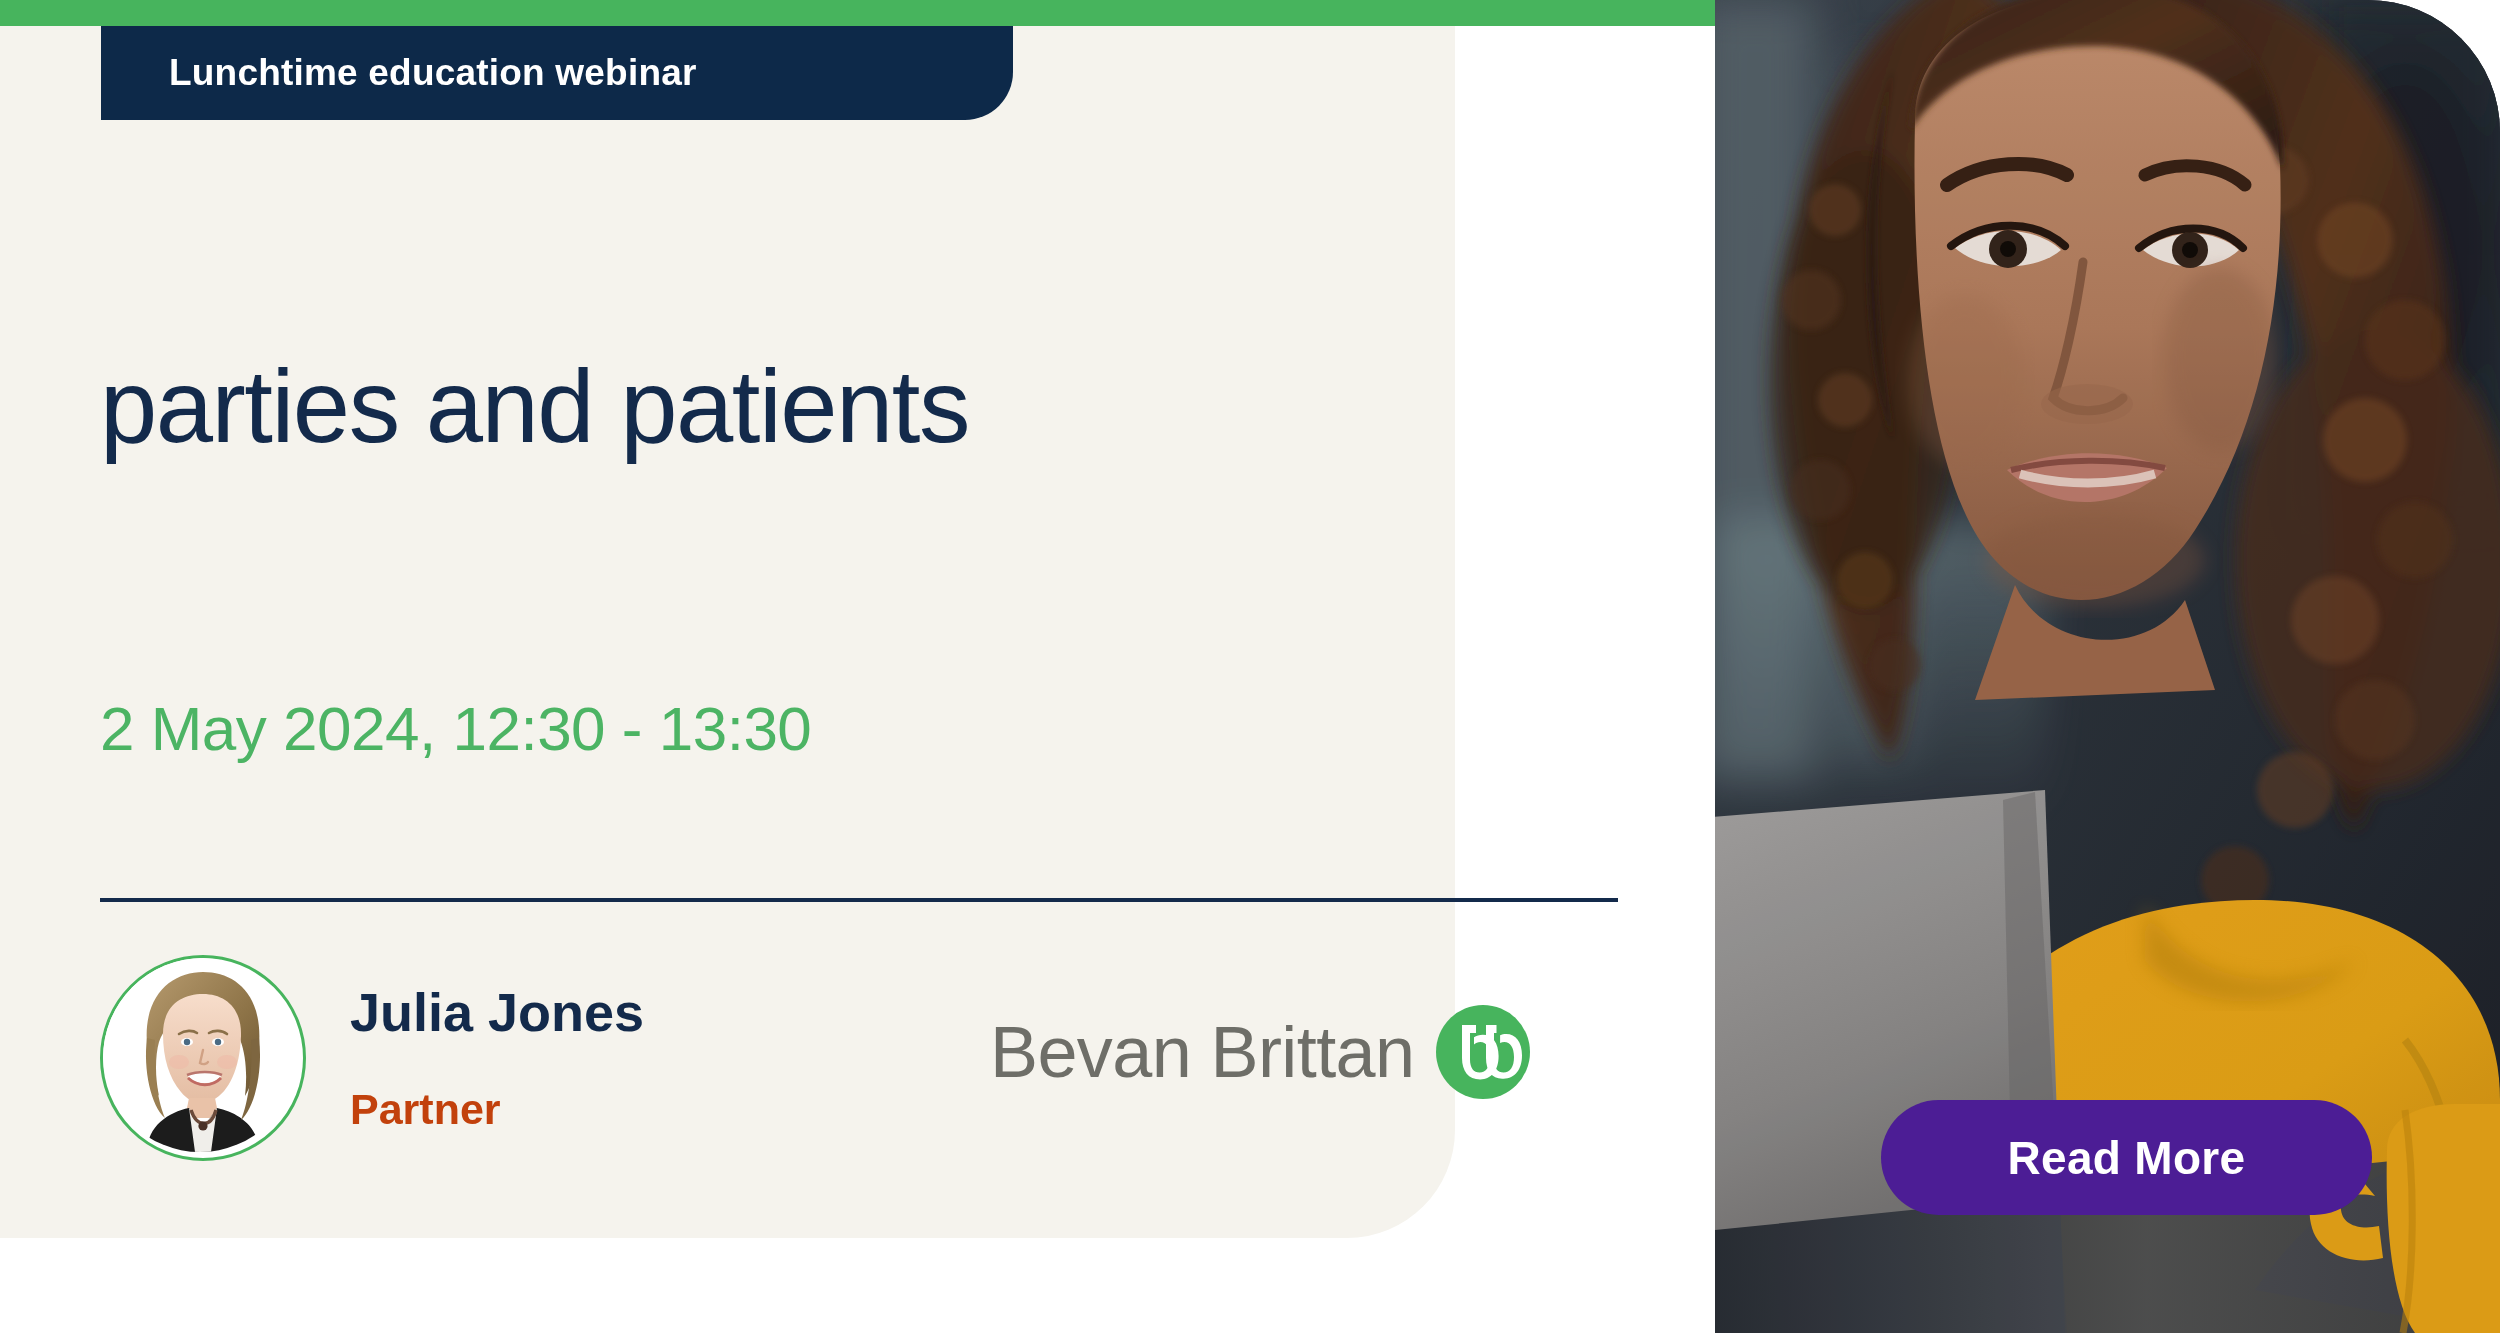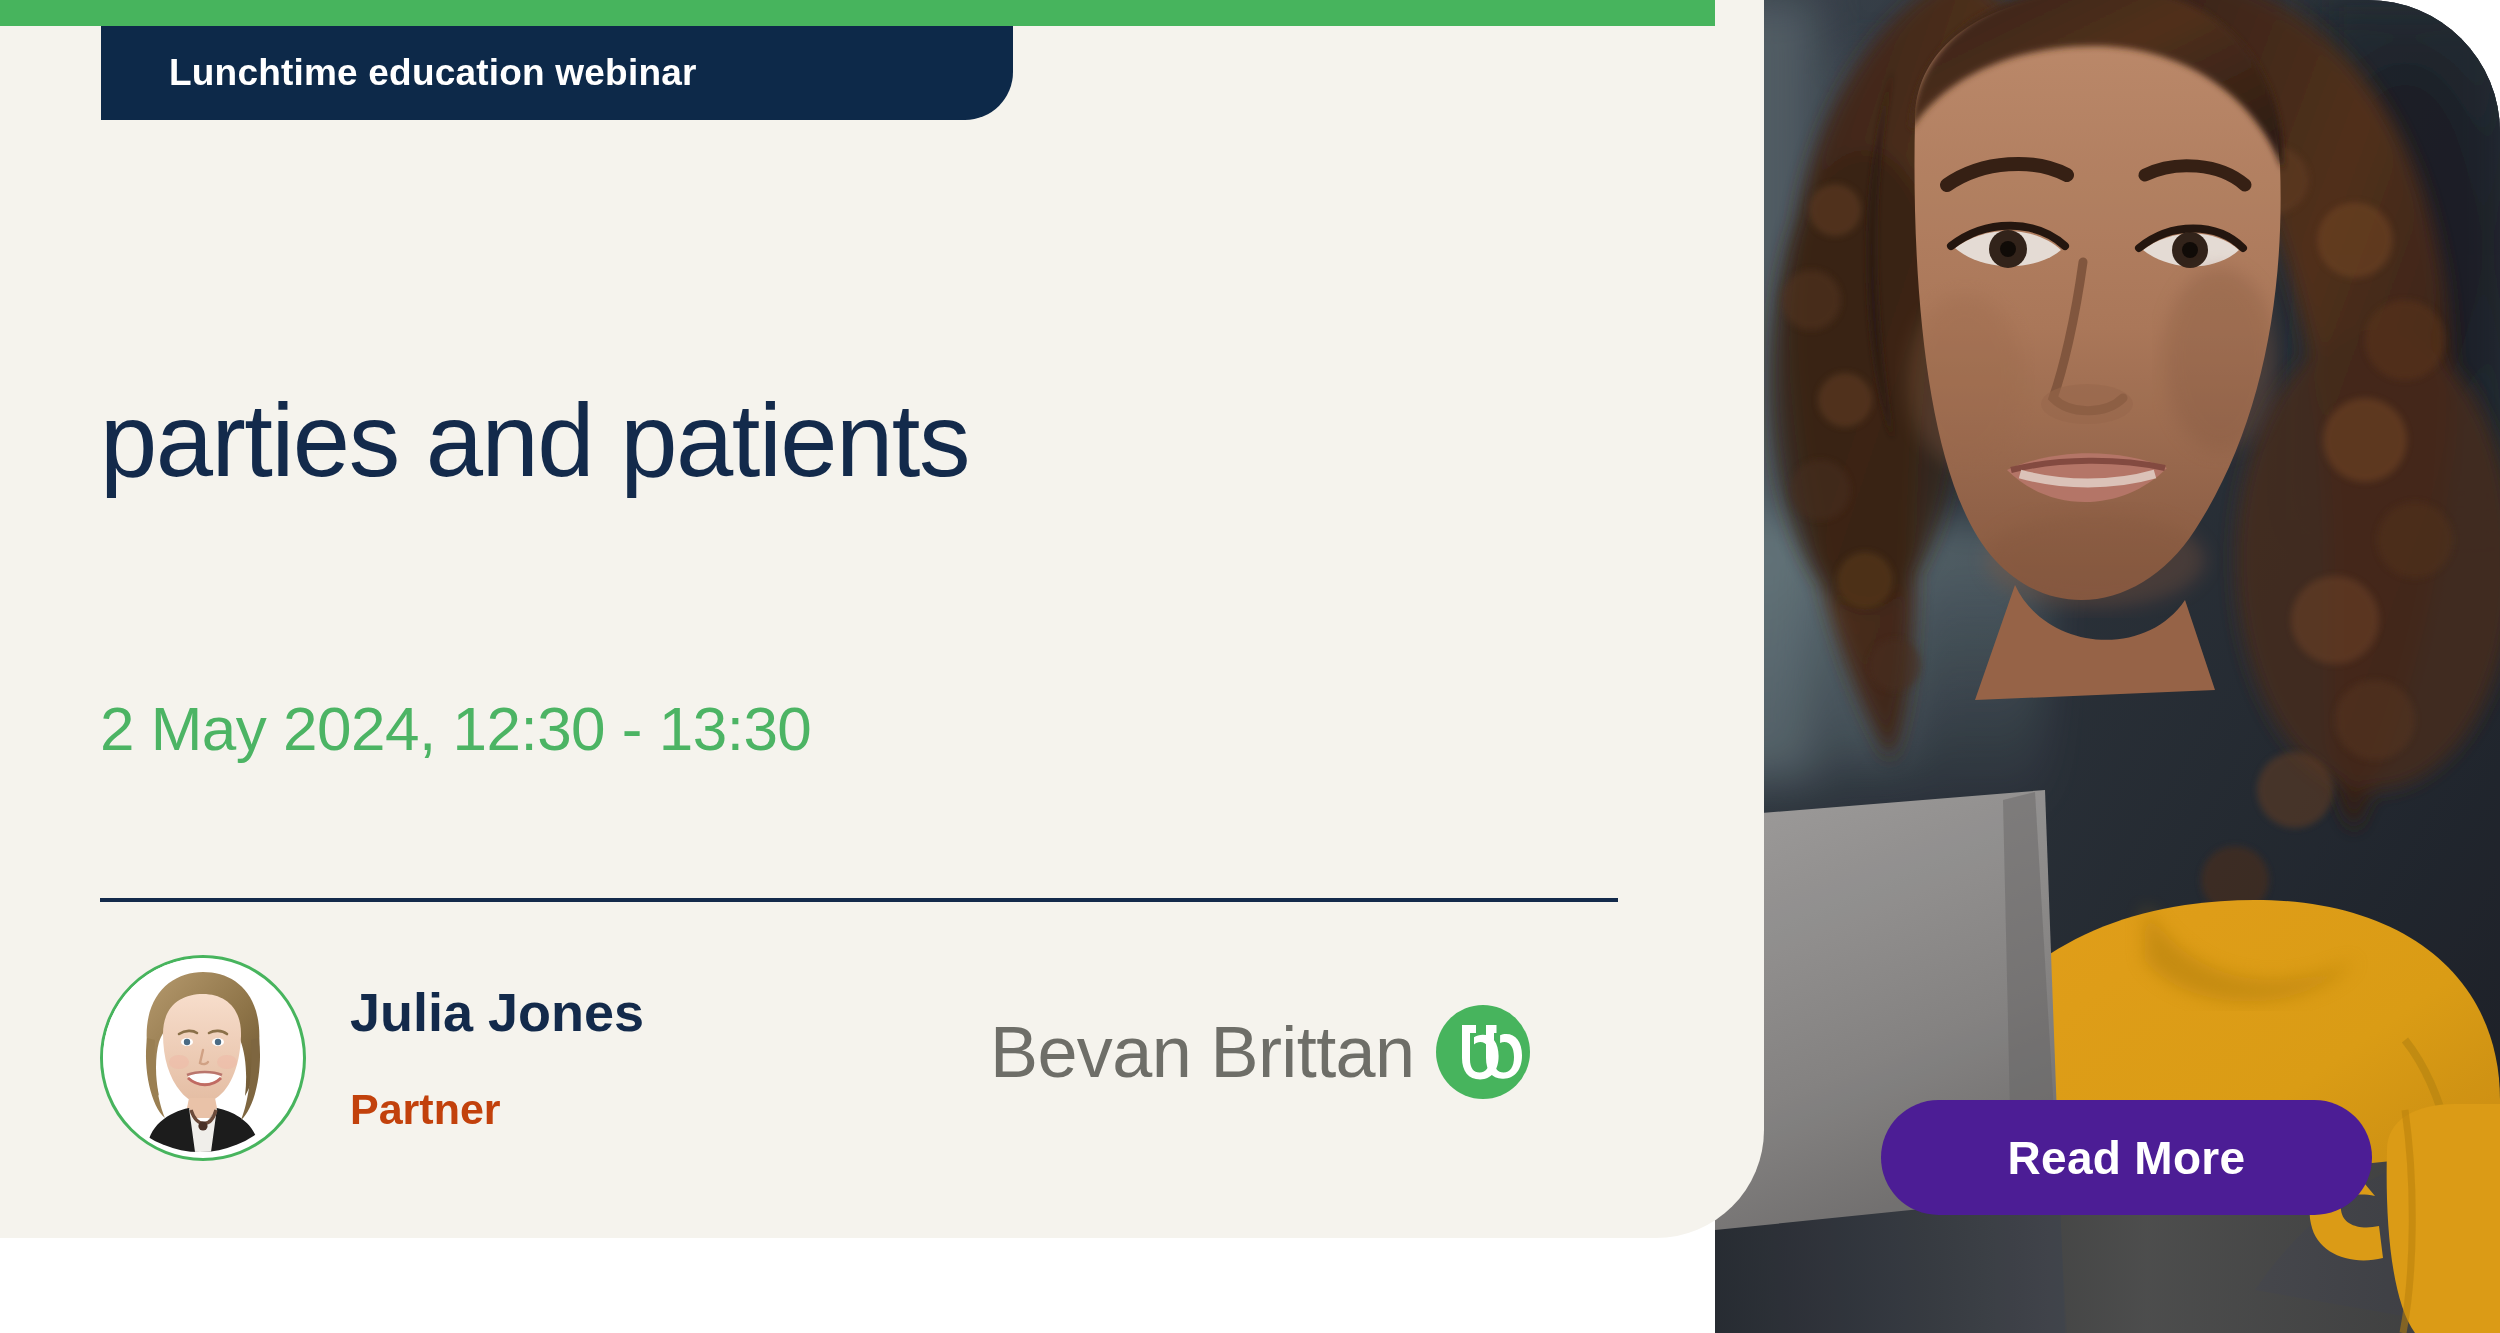--- a/index.html
+++ b/index.html
@@ -7,38 +7,38 @@
        font-family:"Liberation Sans", sans-serif;}
 
   #banner{position:relative;width:2500px;height:1333px;background:#ffffff;overflow:hidden;}
 
   
   .photo{position:absolute;left:1715px;top:0;width:785px;height:1333px;
          border-top-right-radius:132px;overflow:hidden;background:#2b3038;}
   .photo svg{display:block;width:785px;height:1333px;}
 
   
-  .card{position:absolute;left:0;top:0;width:1764px;height:1238px;
+  .card{position:absolute;left:0;top:0;width:1455px;height:1238px;
         background:#f5f3ed;border-bottom-right-radius:108px;}
 
   
   .topbar{position:absolute;left:0;top:0;width:1715px;height:26px;background:#47b45d;}
 
   
   .badge{position:absolute;left:101px;top:26px;width:912px;height:94px;
          background:#0d2949;border-bottom-right-radius:48px;
          display:flex;align-items:center;}
   .badge-label{color:#ffffff;font-size:37px;font-weight:700;letter-spacing:.2px;
                margin-left:68px;white-space:nowrap;}
 
   
   .headline{position:absolute;left:100px;top:280px;width:1460px;
             color:#132a4b;font-size:103px;line-height:1.12;font-weight:300;
             letter-spacing:-1.5px;}
-  .headline .l2{display:block;margin-top:34px;}
+  .headline .l2{display:block;}
 
   
   .dateline{position:absolute;left:100px;top:693px;
             color:#4cb464;font-size:62px;font-weight:300;letter-spacing:-.5px;
             white-space:nowrap;}
 
   
   .divider{position:absolute;left:100px;top:898px;width:1518px;height:4px;background:#132a4b;}
 
   

